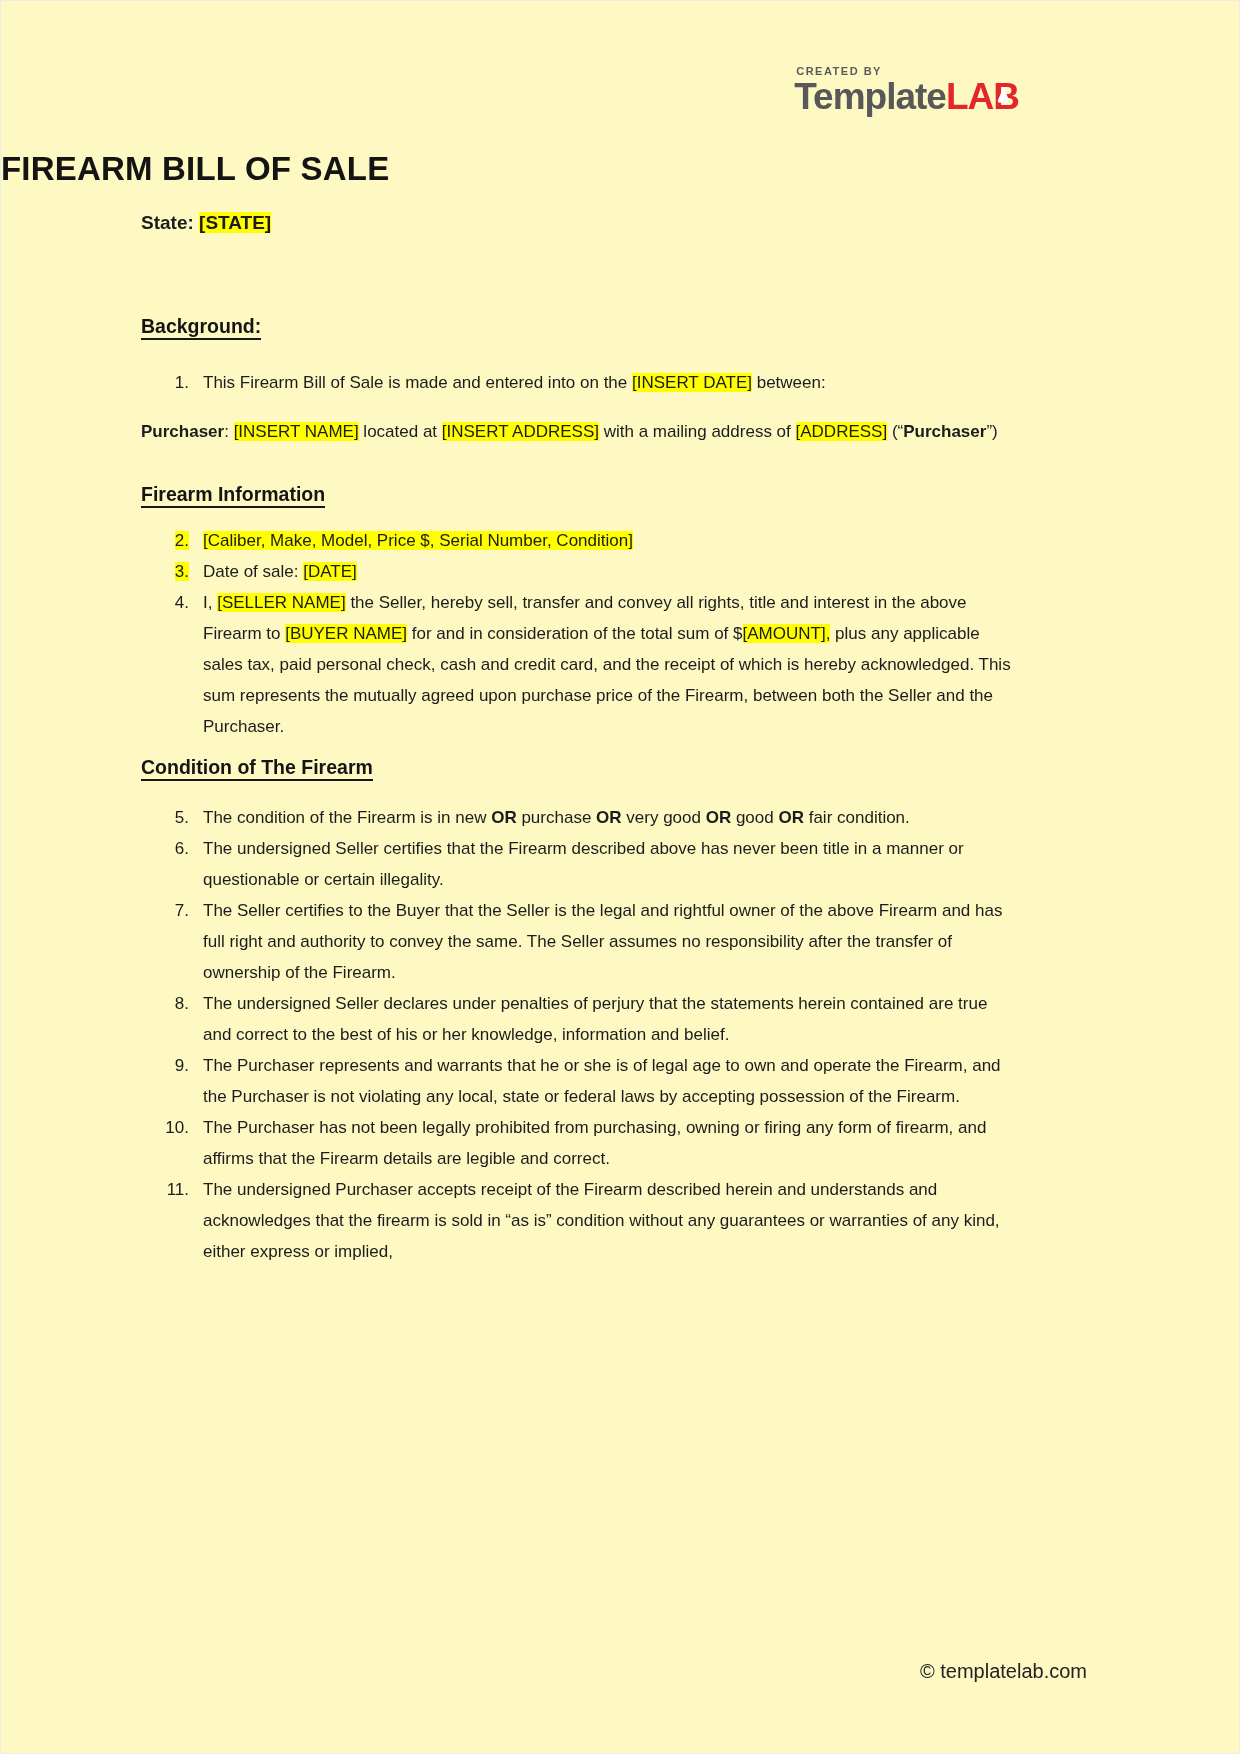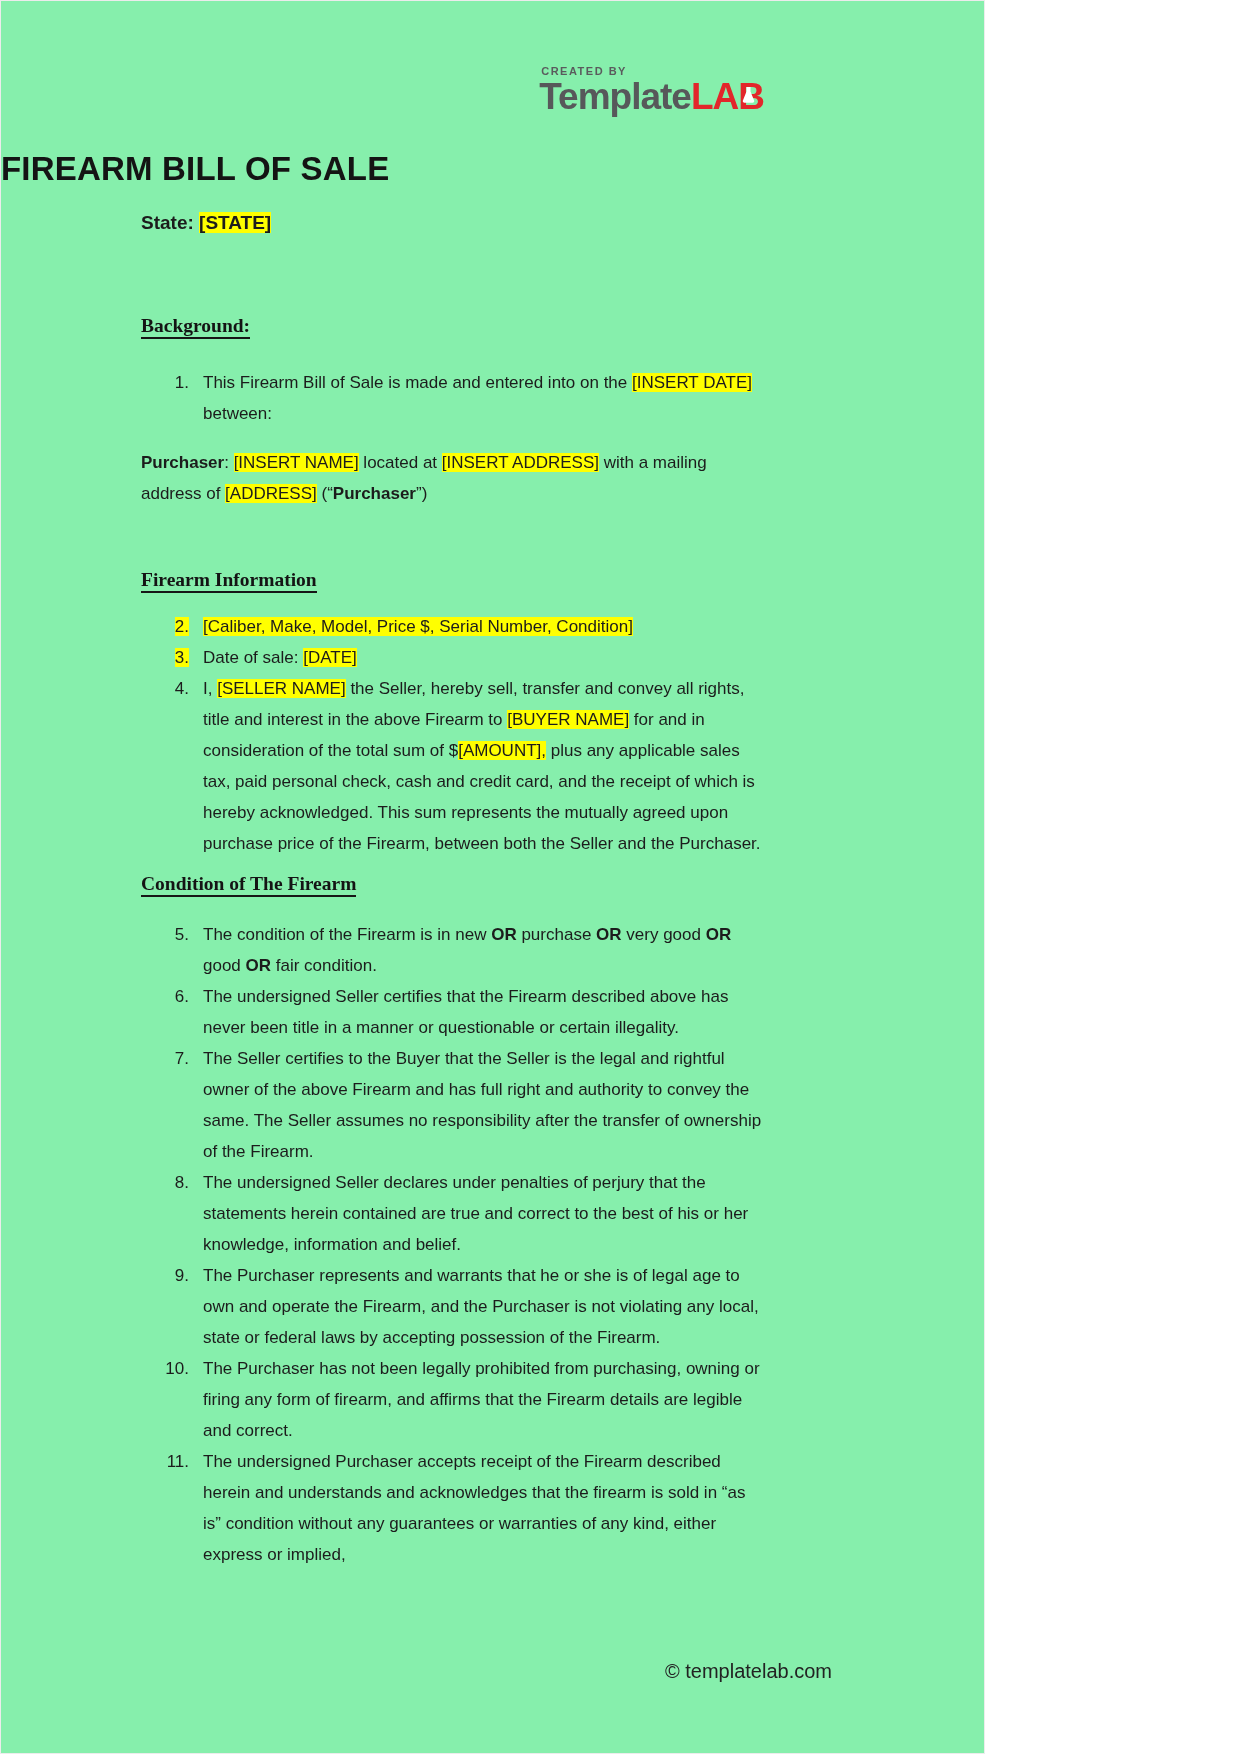--- a/index.html
+++ b/index.html
@@ -1,34 +1,34 @@
 <!DOCTYPE html>
 <html><head>
 <meta charset="utf-8">
 <style>
   html,body{margin:0;padding:0;background:#fff;}
   body{width:1240px;height:1754px;font-family:"Liberation Sans",sans-serif;color:#1c1c1c;overflow:hidden;}
-  .page{position:relative;width:985px;height:1754px;box-sizing:border-box;background:#86efac;border:1px solid #ececec;}
+  .page{position:relative;width:1240px;height:1754px;box-sizing:border-box;background:#fef9c3;border:1px solid #ececec;}
 
   
   .logo{position:absolute;top:64px;right:220px;display:flex;flex-direction:column;align-items:flex-start;}
   .created-by{font-size:11px;font-weight:bold;letter-spacing:1.5px;color:#5a5b5d;margin:0 0 1px 2px;}
   .brand{font-size:37px;font-weight:bold;line-height:1;letter-spacing:-1px;white-space:nowrap;}
   .brand-gray{color:#57585a;}
   .brand-red{color:#e2262b;}
   .b-wrap{position:relative;display:inline-block;}
   .flask{position:absolute;left:4px;top:8px;width:13px;height:18px;}
 
   
   .title{margin:150px 0 0;text-align:left;font-size:33px;line-height:36px;font-weight:bold;color:#141414;letter-spacing:0.2px;}
   .content{padding:0 220px 0 140px;font-size:17px;line-height:31px;}
   .state-line{margin:24px 0 0;font-size:19px;line-height:24px;font-weight:bold;}
-  .heading{font-size:19.5px;line-height:26px;font-weight:bold;color:#141414;margin:0;font-family:Liberation Serif, serif;}
+  .heading{font-size:19.5px;line-height:26px;font-weight:bold;color:#141414;margin:0;}
   .h-bg{margin-top:78px;}
-  .h-fi{margin-top:58px;}
+  .h-fi{margin-top:34px;}
   .h-cond{margin-top:12px;}
   .hu{border-bottom:2.5px solid #161616;padding-bottom:1px;}
 
   .li{display:flex;}
   .li-first{margin-top:28px;}
   .list{margin-top:18px;}
   .list-cond{margin-top:22px;}
   .num{flex:0 0 48px;text-align:right;white-space:pre;}
   .body{flex:1;margin-left:14px;}
 

